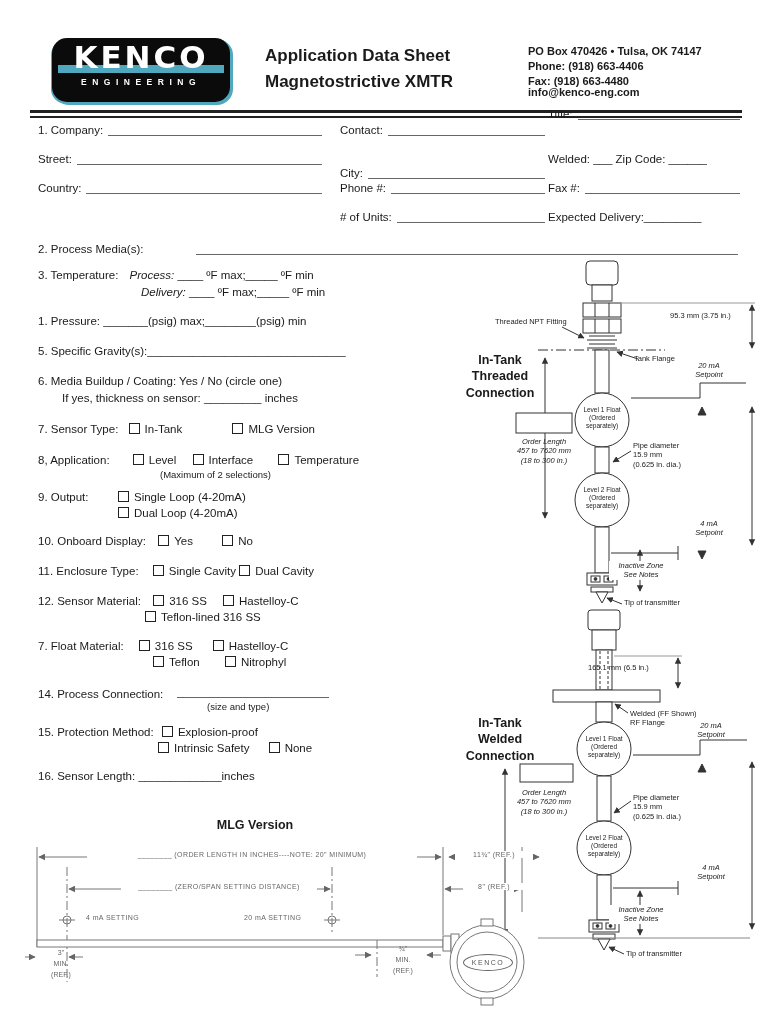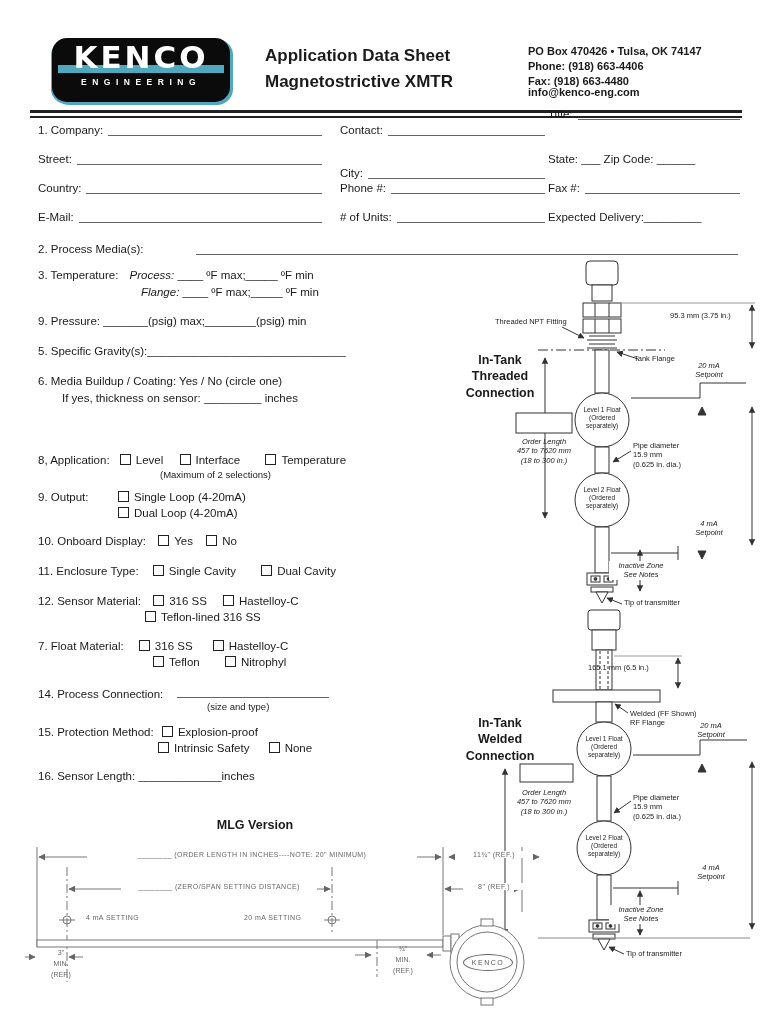--- a/index.html
+++ b/index.html
@@ -82,91 +82,92 @@
 
   <div class="frow" style="left:38px;top:151px;width:284px">
     <span class="lbl">Street:</span>
     <span class="fill"></span>
   </div>
   <div class="frow" style="left:340px;top:165px;width:205px">
     <span class="lbl">City:</span>
     <span class="fill"></span>
   </div>
   <div class="frow" style="left:548px;top:151px;width:192px">
-    <span class="lbl">State: ___   Zip Code: ______</span>
+    <span class="lbl">Welded: ___   Zip Code: ______</span>
   </div>
 
   <div class="frow" style="left:38px;top:180px;width:284px">
     <span class="lbl">Country:</span>
     <span class="fill"></span>
   </div>
   <div class="frow" style="left:340px;top:180px;width:205px">
     <span class="lbl">Phone #:</span>
     <span class="fill"></span>
   </div>
   <div class="frow" style="left:548px;top:180px;width:192px">
     <span class="lbl">Fax #:</span>
     <span class="fill"></span>
   </div>
 
-  <div class="frow" style="left:38px;top:209px;width:284px">
-    <span class="lbl">E-Mail:</span>
-    <span class="fill"></span>
-  </div>
   <div class="frow" style="left:340px;top:209px;width:205px">
     <span class="lbl"># of Units:</span>
     <span class="fill"></span>
   </div>
   <div class="frow" style="left:548px;top:209px;width:192px">
     <span class="lbl">Expected Delivery:_________</span>
   </div>
 
   <div class="q row" style="left:38px;top:242px;width:700px">
     <span class="lbl">2. Process Media(s):</span>
     <span class="fill"></span>
   </div>
 
   <div class="q" style="left:38px;top:269px">
     <span>3. Temperature:</span>
     <span class="it" style="margin-left:8px">Process:</span>
     <span>____ ºF max;_____ ºF min</span>
   </div>
   <div class="q" style="left:141px;top:286px">
-    <span class="it">Flange:</span>
+    <span class="it">Delivery:</span>
     <span>____ ºF max;_____ ºF min</span>
   </div>
 
-  <div class="q" style="left:38px;top:315px">9. Pressure: _______(psig) max;________(psig) min</div>
+  <div class="q" style="left:38px;top:315px">1. Pressure: _______(psig) max;________(psig) min</div>
   <div class="q" style="left:38px;top:345px">5. Specific Gravity(s):_______________________________</div>
   <div class="q" style="left:38px;top:375px">6.  Media Buildup / Coating:  Yes / No (circle one)</div>
   <div class="q" style="left:62px;top:392px">If yes, thickness on sensor: _________   inches</div>
 
+  <div class="q" style="left:38px;top:423px">
+    <span>7. Sensor Type:</span>
+    <span class="opt" style="margin-left:7px"><span class="cb"></span><span>In-Tank</span></span>
+    <span class="opt" style="margin-left:47px"><span class="cb"></span><span>MLG Version</span></span>
+  </div>
 
   <div class="q" style="left:38px;top:454px">
     <span>8, Application:</span>
-    <span class="opt" style="margin-left:7px"><span class="cb"></span><span>Level</span></span>
+    <span class="opt" style="margin-left:20px"><span class="cb"></span><span>Level</span></span>
     <span class="opt" style="margin-left:13px"><span class="cb"></span><span>Interface</span></span>
     <span class="opt" style="margin-left:22px"><span class="cb"></span><span>Temperature</span></span>
   </div>
   <div class="note" style="left:160px;top:469px">(Maximum of 2 selections)</div>
 
   <div class="q" style="left:38px;top:491px">9. Output:</div>
   <div class="q" style="left:118px;top:491px"><span class="cb"></span><span>Single Loop (4-20mA)</span></div>
   <div class="q" style="left:118px;top:507px"><span class="cb"></span><span>Dual Loop (4-20mA)</span></div>
 
   <div class="q" style="left:38px;top:535px">
     <span>10. Onboard Display:</span>
     <span class="opt" style="margin-left:9px"><span class="cb"></span><span>Yes</span></span>
-    <span class="opt" style="margin-left:10px"><span class="cb"></span><span>No</span></span>
+    <span class="opt" style="margin-left:26px"><span class="cb"></span><span>No</span></span>
   </div>
 
   <div class="q" style="left:38px;top:565px">
     <span>11. Enclosure Type:</span>
     <span class="opt" style="margin-left:11px"><span class="cb"></span><span>Single Cavity</span></span>
-    <span class="opt" style="margin-left:22px"><span class="cb"></span><span>Dual Cavity</span></span>
+    <span class="opt" style=""><span class="cb"></span><span>Dual Cavity</span></span>
   </div>
 
   <div class="q" style="left:38px;top:595px">
     <span>12. Sensor Material:</span>
     <span class="opt" style="margin-left:9px"><span class="cb"></span><span>316 SS</span></span>
     <span class="opt" style="margin-left:13px"><span class="cb"></span><span>Hastelloy-C</span></span>
   </div>
   <div class="q" style="left:145px;top:611px"><span class="cb"></span><span>Teflon-lined 316 SS</span></div>
 
   <div class="q" style="left:38px;top:640px">

